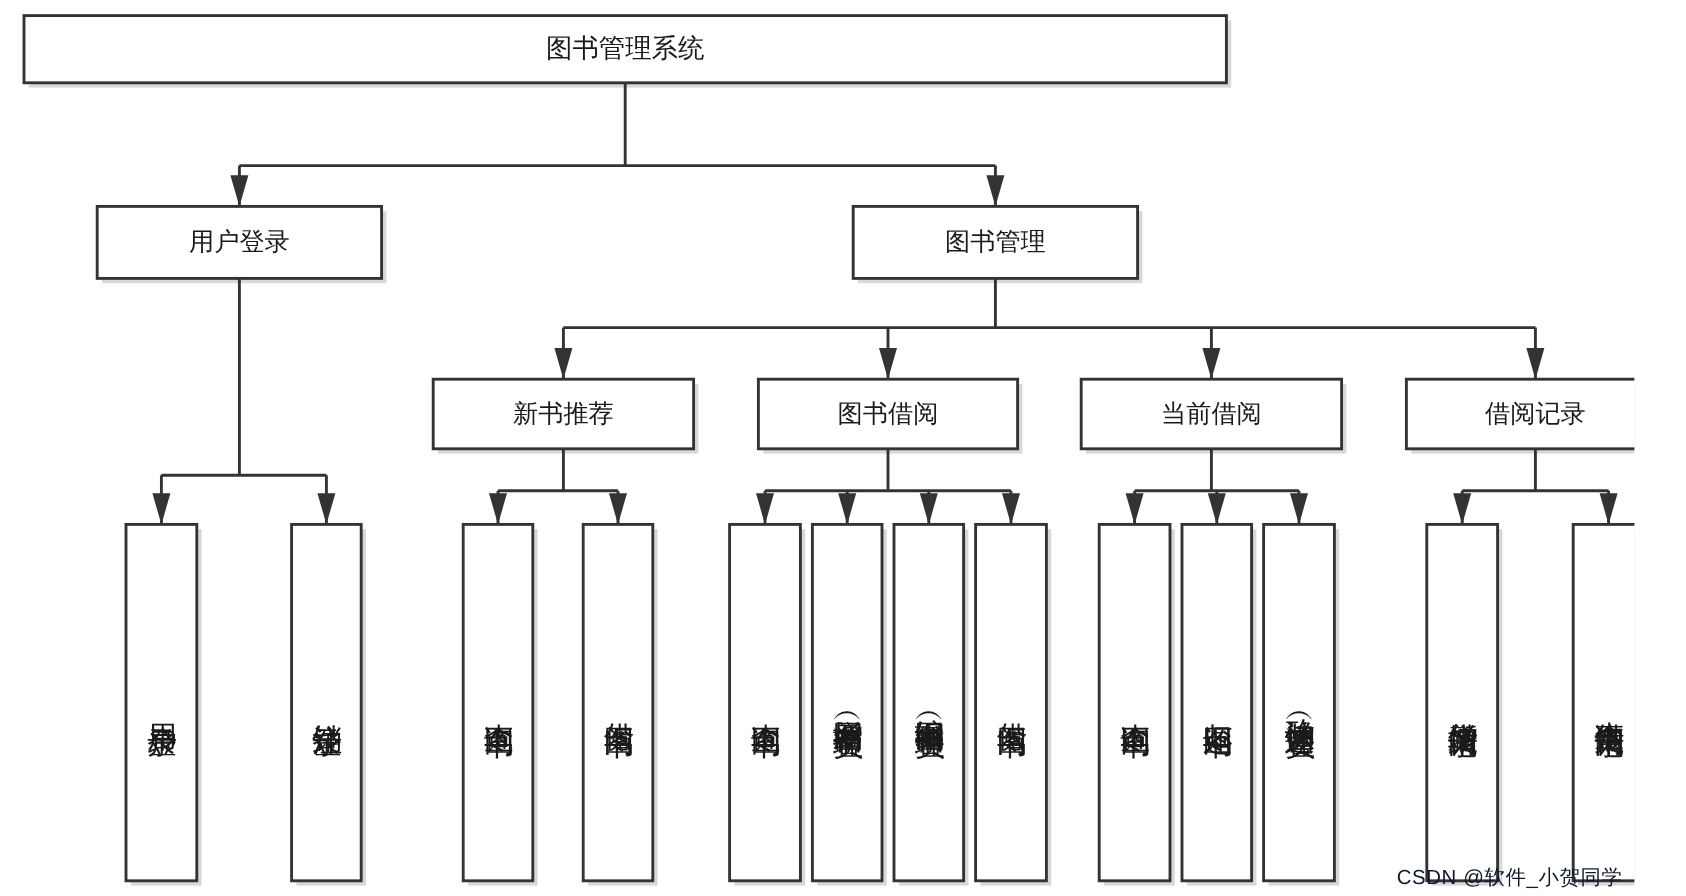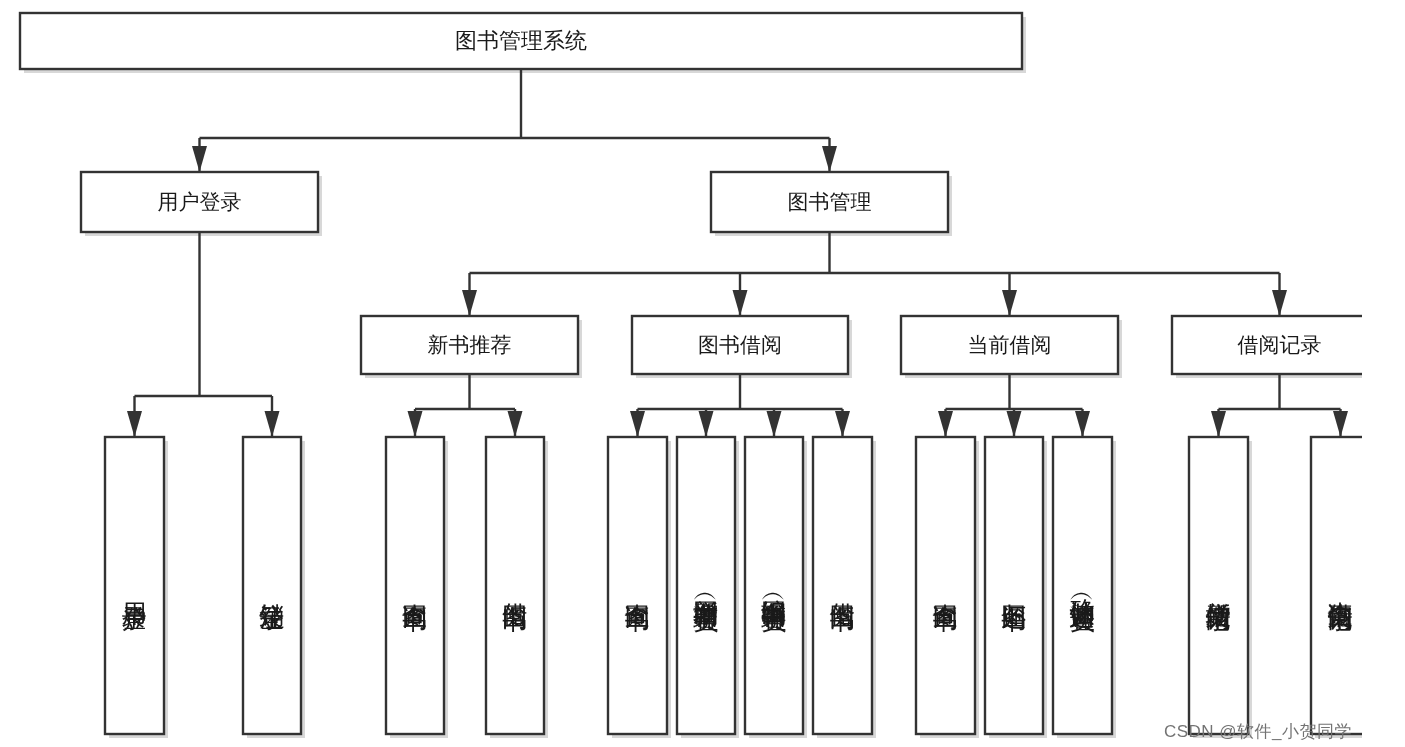--- a/index.html
+++ b/index.html
@@ -72,21 +72,21 @@
     letter-spacing: 1.5px;
     text-align: center;
     white-space: nowrap;
   }
   .watermark {
     position: absolute;
     right: 10px;
     bottom: 4px;
     font-family: "Liberation Sans", "DejaVu Sans", sans-serif;
     font-size: 17px;
-    color: #737373;
+    color: #0f172a;
     letter-spacing: 0.5px;
     white-space: nowrap;
   }
 </style>
 </head>
 <body>
 
 <div id="diagram-root">
 
   <svg class="diagram-canvas" viewBox="0 0 1405 747">

